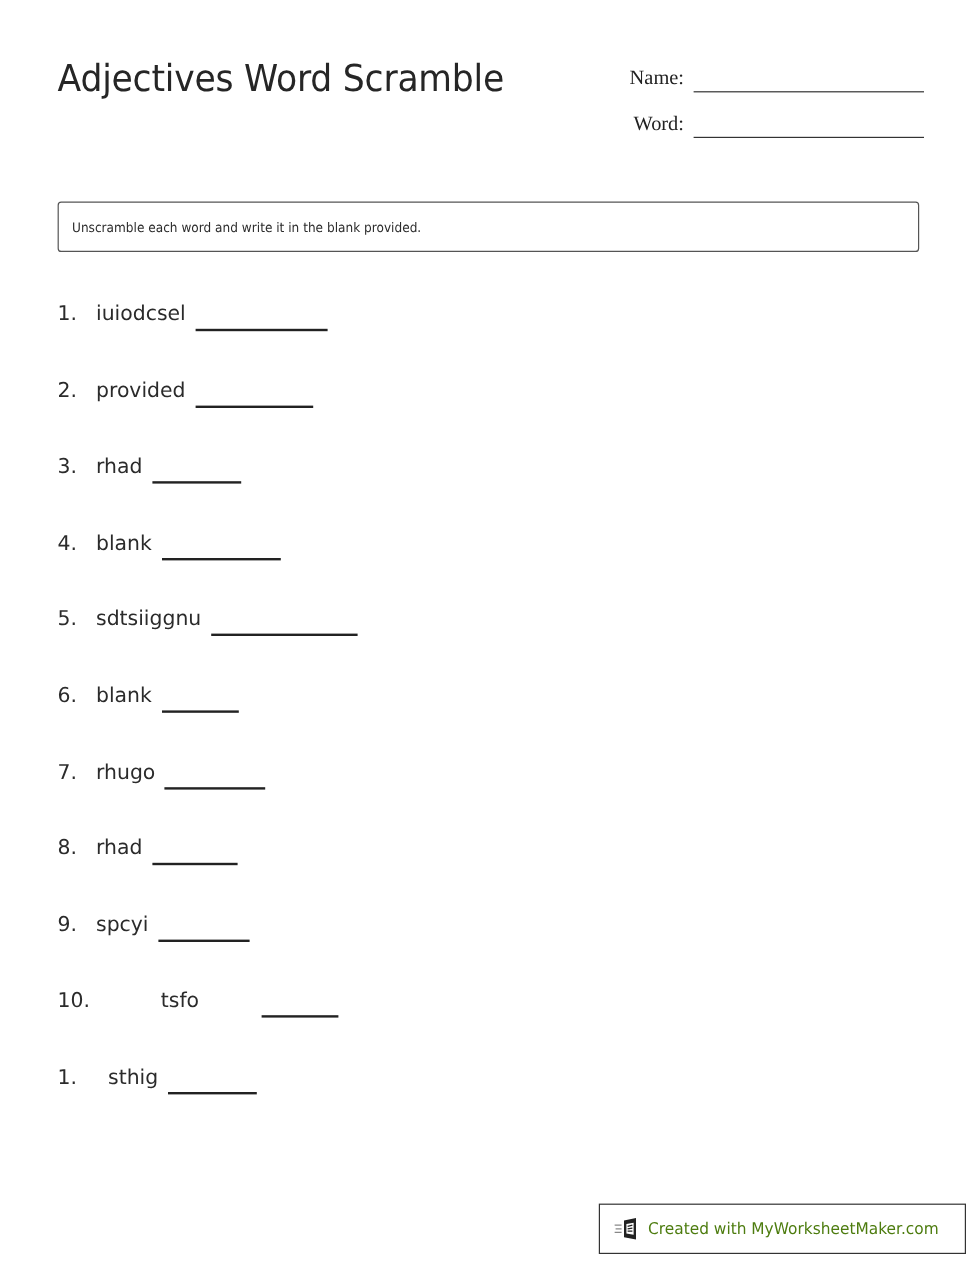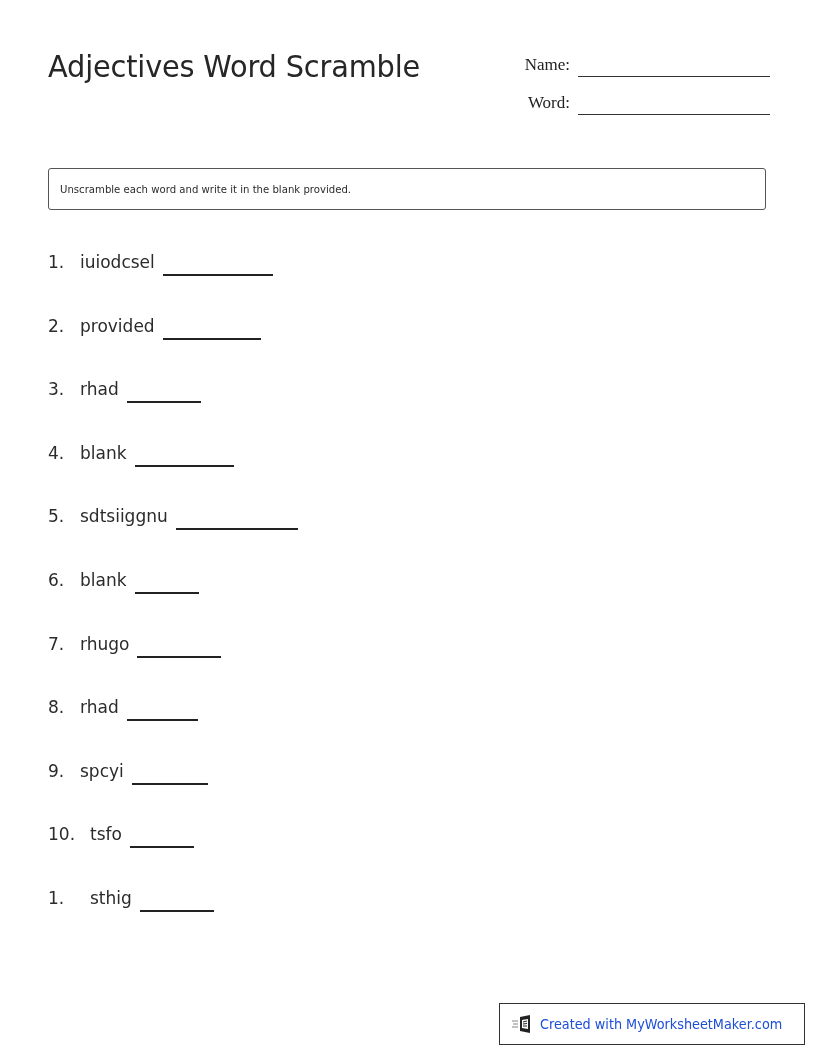--- a/index.html
+++ b/index.html
@@ -106,21 +106,21 @@
       left: 499px;
       top: 1003px;
       width: 306px;
       height: 42px;
       border: 1.3px solid #333;
       box-sizing: border-box;
       display: flex;
       align-items: center;
       padding-left: 12px;
       font-size: 13.5px;
-      color: #1d4ed8;
+      color: #4d7c0f;
     }
     .footer .logo {
       width: 22px;
       height: 20px;
       margin-right: 6px;
       display: inline-block;
     }
     .footer span.text {
       white-space: nowrap;
       display: inline-block;
@@ -185,21 +185,21 @@
     <div class="item" style="top: 697.2px;">
       <span class="num">8.</span>
       <span class="word">rhad</span>
       <span class="blank" style="width: 71px;"></span>
     </div>
     <div class="item" style="top: 760.8px;">
       <span class="num">9.</span>
       <span class="word">spcyi</span>
       <span class="blank" style="width: 76px;"></span>
     </div>
-    <div class="item" style="top: 824.4px;">
+    <div class="item" style="top: 824.4px; gap: 44px;">
       <span class="num wide">10.</span>
       <span class="word">tsfo</span>
       <span class="blank" style="width: 64px;"></span>
     </div>
     <div class="item" style="top: 888px;">
       <span class="num wide">1.</span>
       <span class="word">sthig</span>
       <span class="blank" style="width: 74px;"></span>
     </div>
   </div>

